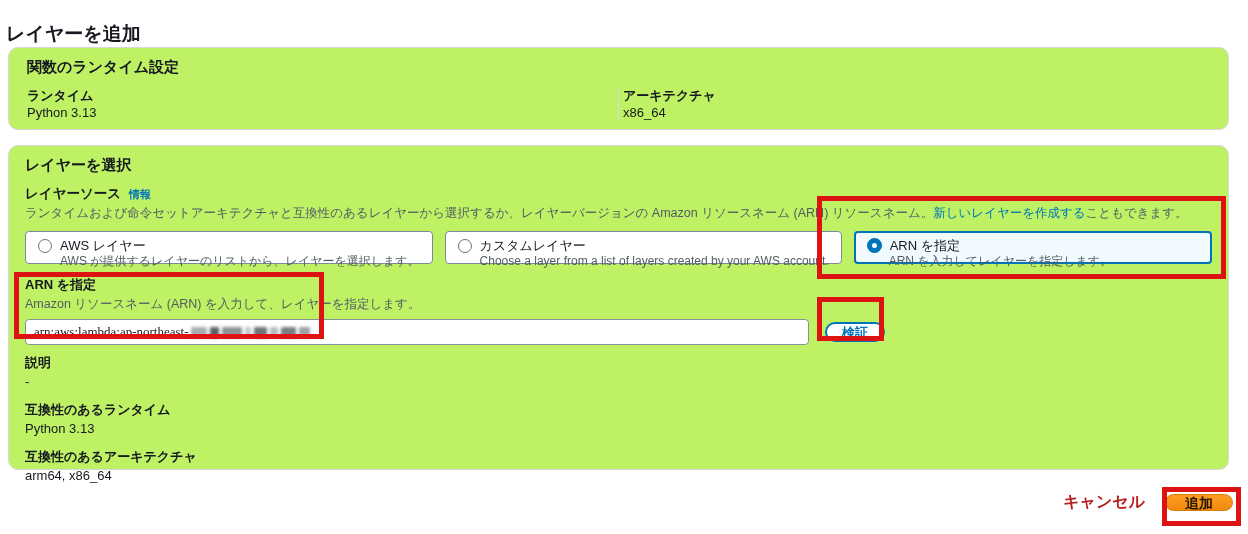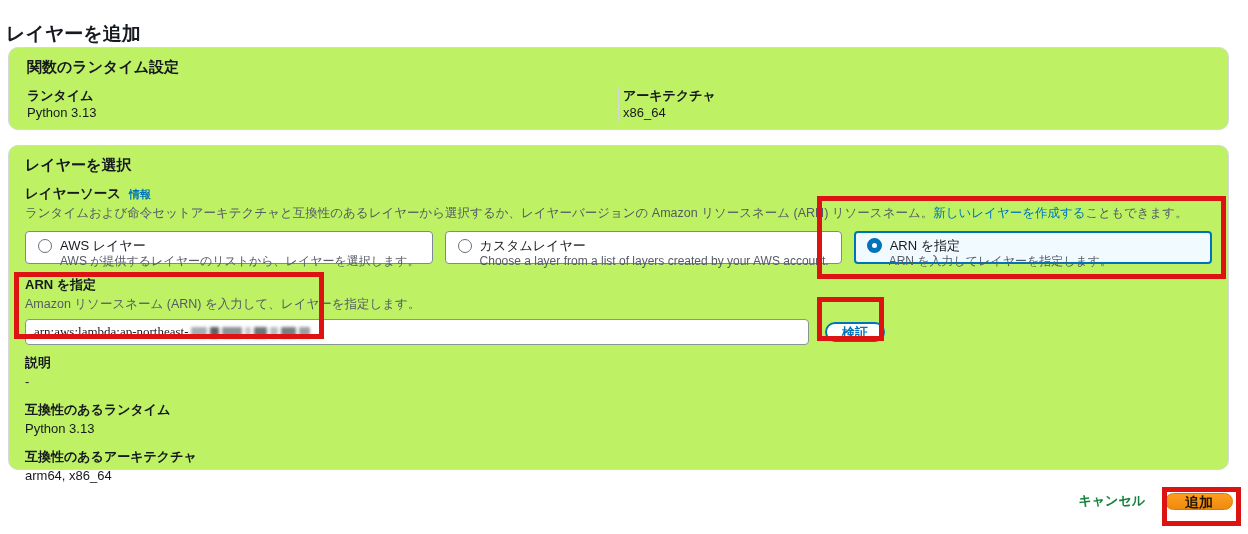--- a/index.html
+++ b/index.html
@@ -61,21 +61,21 @@
     font-family:"Liberation Sans","DejaVu Sans",sans-serif;
   }
   .stack-label{font-size:13px;font-weight:700;margin-top:0;}
   .stack-value{font-size:13px;margin:2px 0 10px 0;}
   .gap{margin-top:12px;}
 
   .footer{
     position:absolute;top:492px;right:15px;display:flex;align-items:center;gap:20px;
   }
   .cancel-btn{
-    background:none;border:none;color:#15803d;font-size:13px;font-weight:700;cursor:pointer;
+    background:none;border:none;color:#b91c1c;font-size:16px;font-weight:700;cursor:pointer;
     font-family:"Liberation Sans","DejaVu Sans",sans-serif;padding:0;
   }
   .add-btn{
     background:linear-gradient(#ff9d20,#ee8b0e);border:1px solid #dd7d00;border-radius:14px;
     color:#231500;font-size:14px;font-weight:700;cursor:pointer;height:17px;padding:0 19px;
     font-family:"Liberation Sans","DejaVu Sans",sans-serif;
   }
 
   .annotation{
     position:absolute;border:5px solid #dd1212;box-sizing:border-box;

